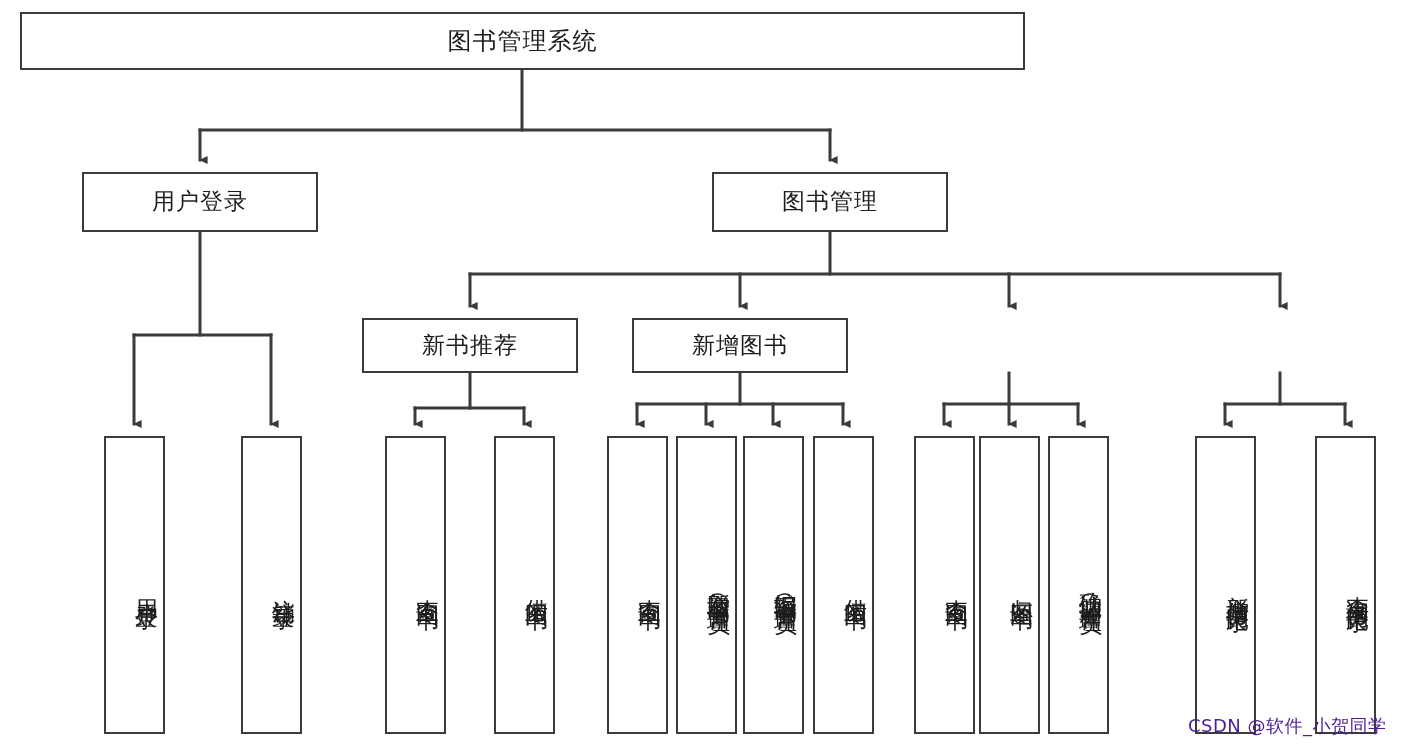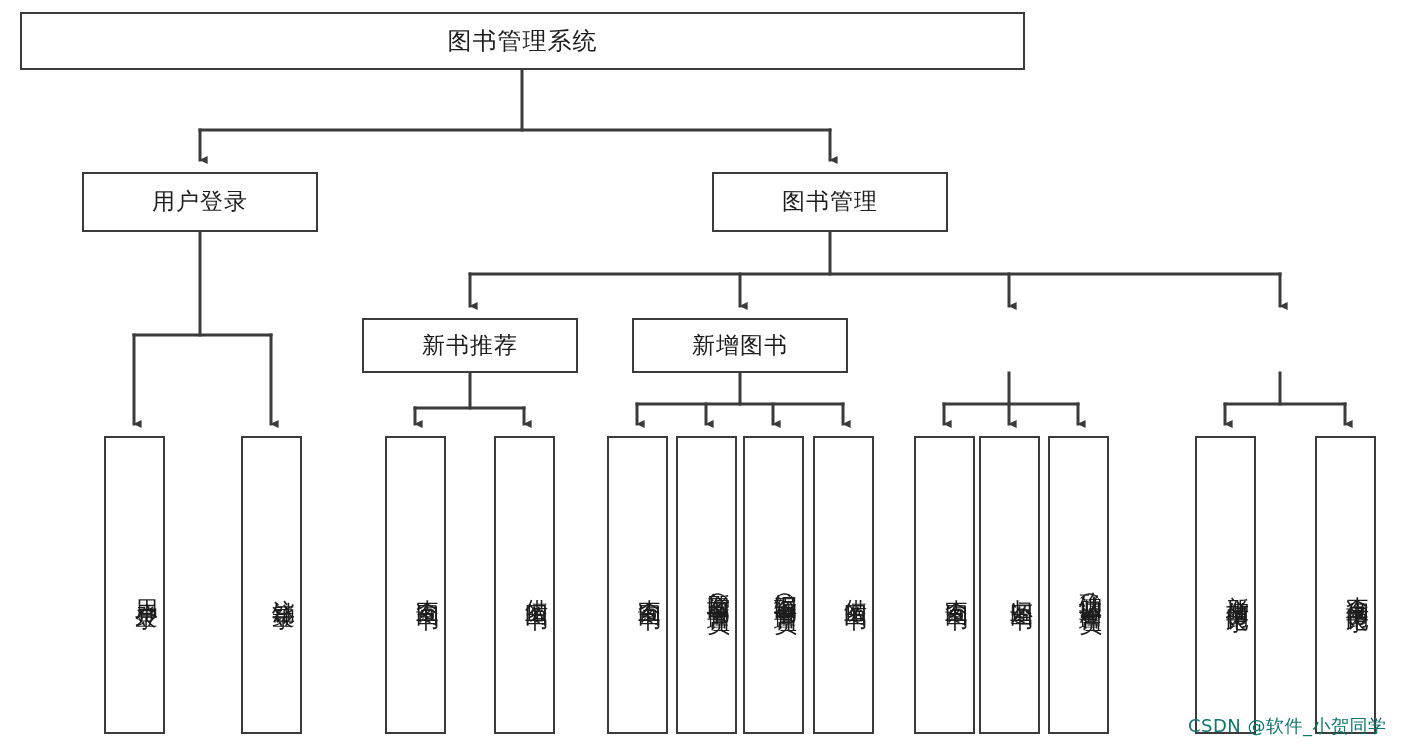--- a/index.html
+++ b/index.html
@@ -57,21 +57,21 @@
     white-space: nowrap;
   }
   .node.root {
     font-size: 24px;
   }
   #watermark {
     position: absolute;
     left: 1188px;
     top: 714px;
     font-size: 18px;
-    color: #0f766e;
+    color: #4c1d95;
     white-space: nowrap;
     letter-spacing: 0.5px;
     font-family: "DejaVu Sans", "Liberation Sans", sans-serif;
   }
 </style>
 </head>
 <body>
 
 <div id="canvas">
 

